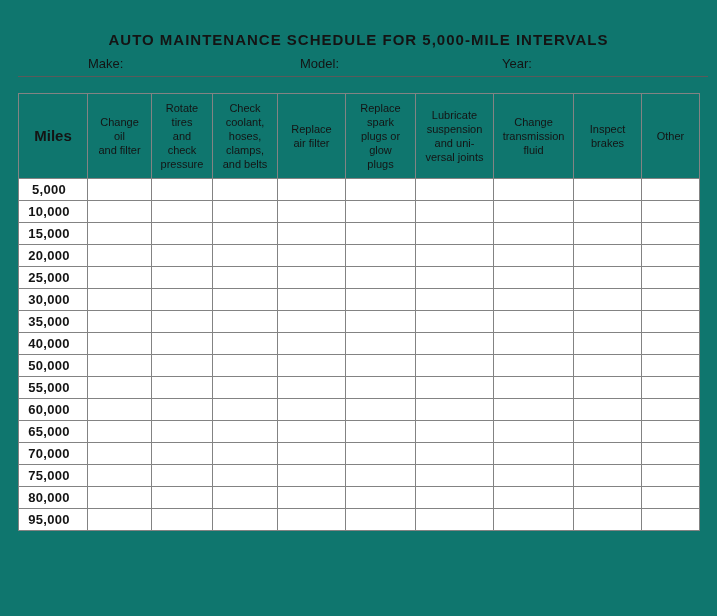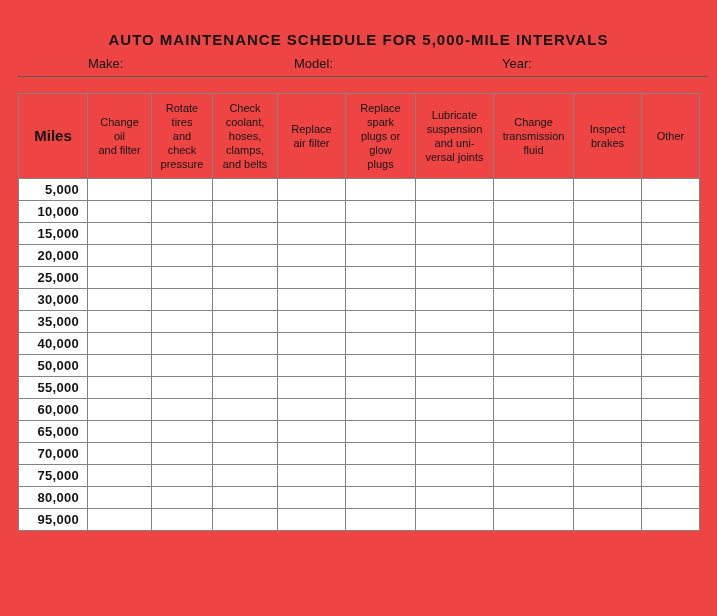--- a/index.html
+++ b/index.html
@@ -5,42 +5,42 @@
   html, body { margin: 0; padding: 0; }
   body {
     width: 717px;
     height: 616px;
     background: #ffffff;
     font-family: "Liberation Sans", sans-serif;
     color: #141414;
     position: relative;
     overflow: hidden;
   }
-  .page { position: absolute; inset: 0; background: #ef4444; padding-left: 47px; }
+  .page { position: absolute; inset: 0; background: #0f766e; padding-left: 47px; }
 
   .title {
     position: absolute;
     top: 21px;
     left: 0;
     width: 717px;
     text-align: center;
     font-size: 15px;
     font-weight: bold;
     letter-spacing: 1px;
     color: #141414;
   }
 
   .flabel {
     position: absolute;
     top: 56px;
     font-size: 13px;
     color: #141414;
   }
   .flabel.make  { left: 88px; }
-  .flabel.model { left: 294px; }
+  .flabel.model { left: 300px; }
   .flabel.year  { left: 502px; text-align: center; }
 
   .fblank {
     position: absolute;
     top: 56px;
     height: 18px;
     font-size: 13px;
   }
   .fblank.make  { left: 128px; width: 160px; }
   .fblank.model { left: 346px; width: 150px; }
@@ -81,21 +81,21 @@
   table.schedule th.miles-head {
     font-weight: bold;
     font-size: 15px;
     white-space: normal;
   }
   table.schedule td { height: 21px; background: #ffffff; }
   table.schedule td.miles-cell {
     font-weight: bold;
     font-size: 13px;
     letter-spacing: 0.3px;
-    text-align: right;
+    text-align: center;
     padding-right: 8px;
     color: #141414;
   }
 
   col.c0 { width: 69px; }
   col.c1 { width: 64px; }
   col.c2 { width: 61px; }
   col.c3 { width: 65px; }
   col.c4 { width: 68px; }
   col.c5 { width: 70px; }

